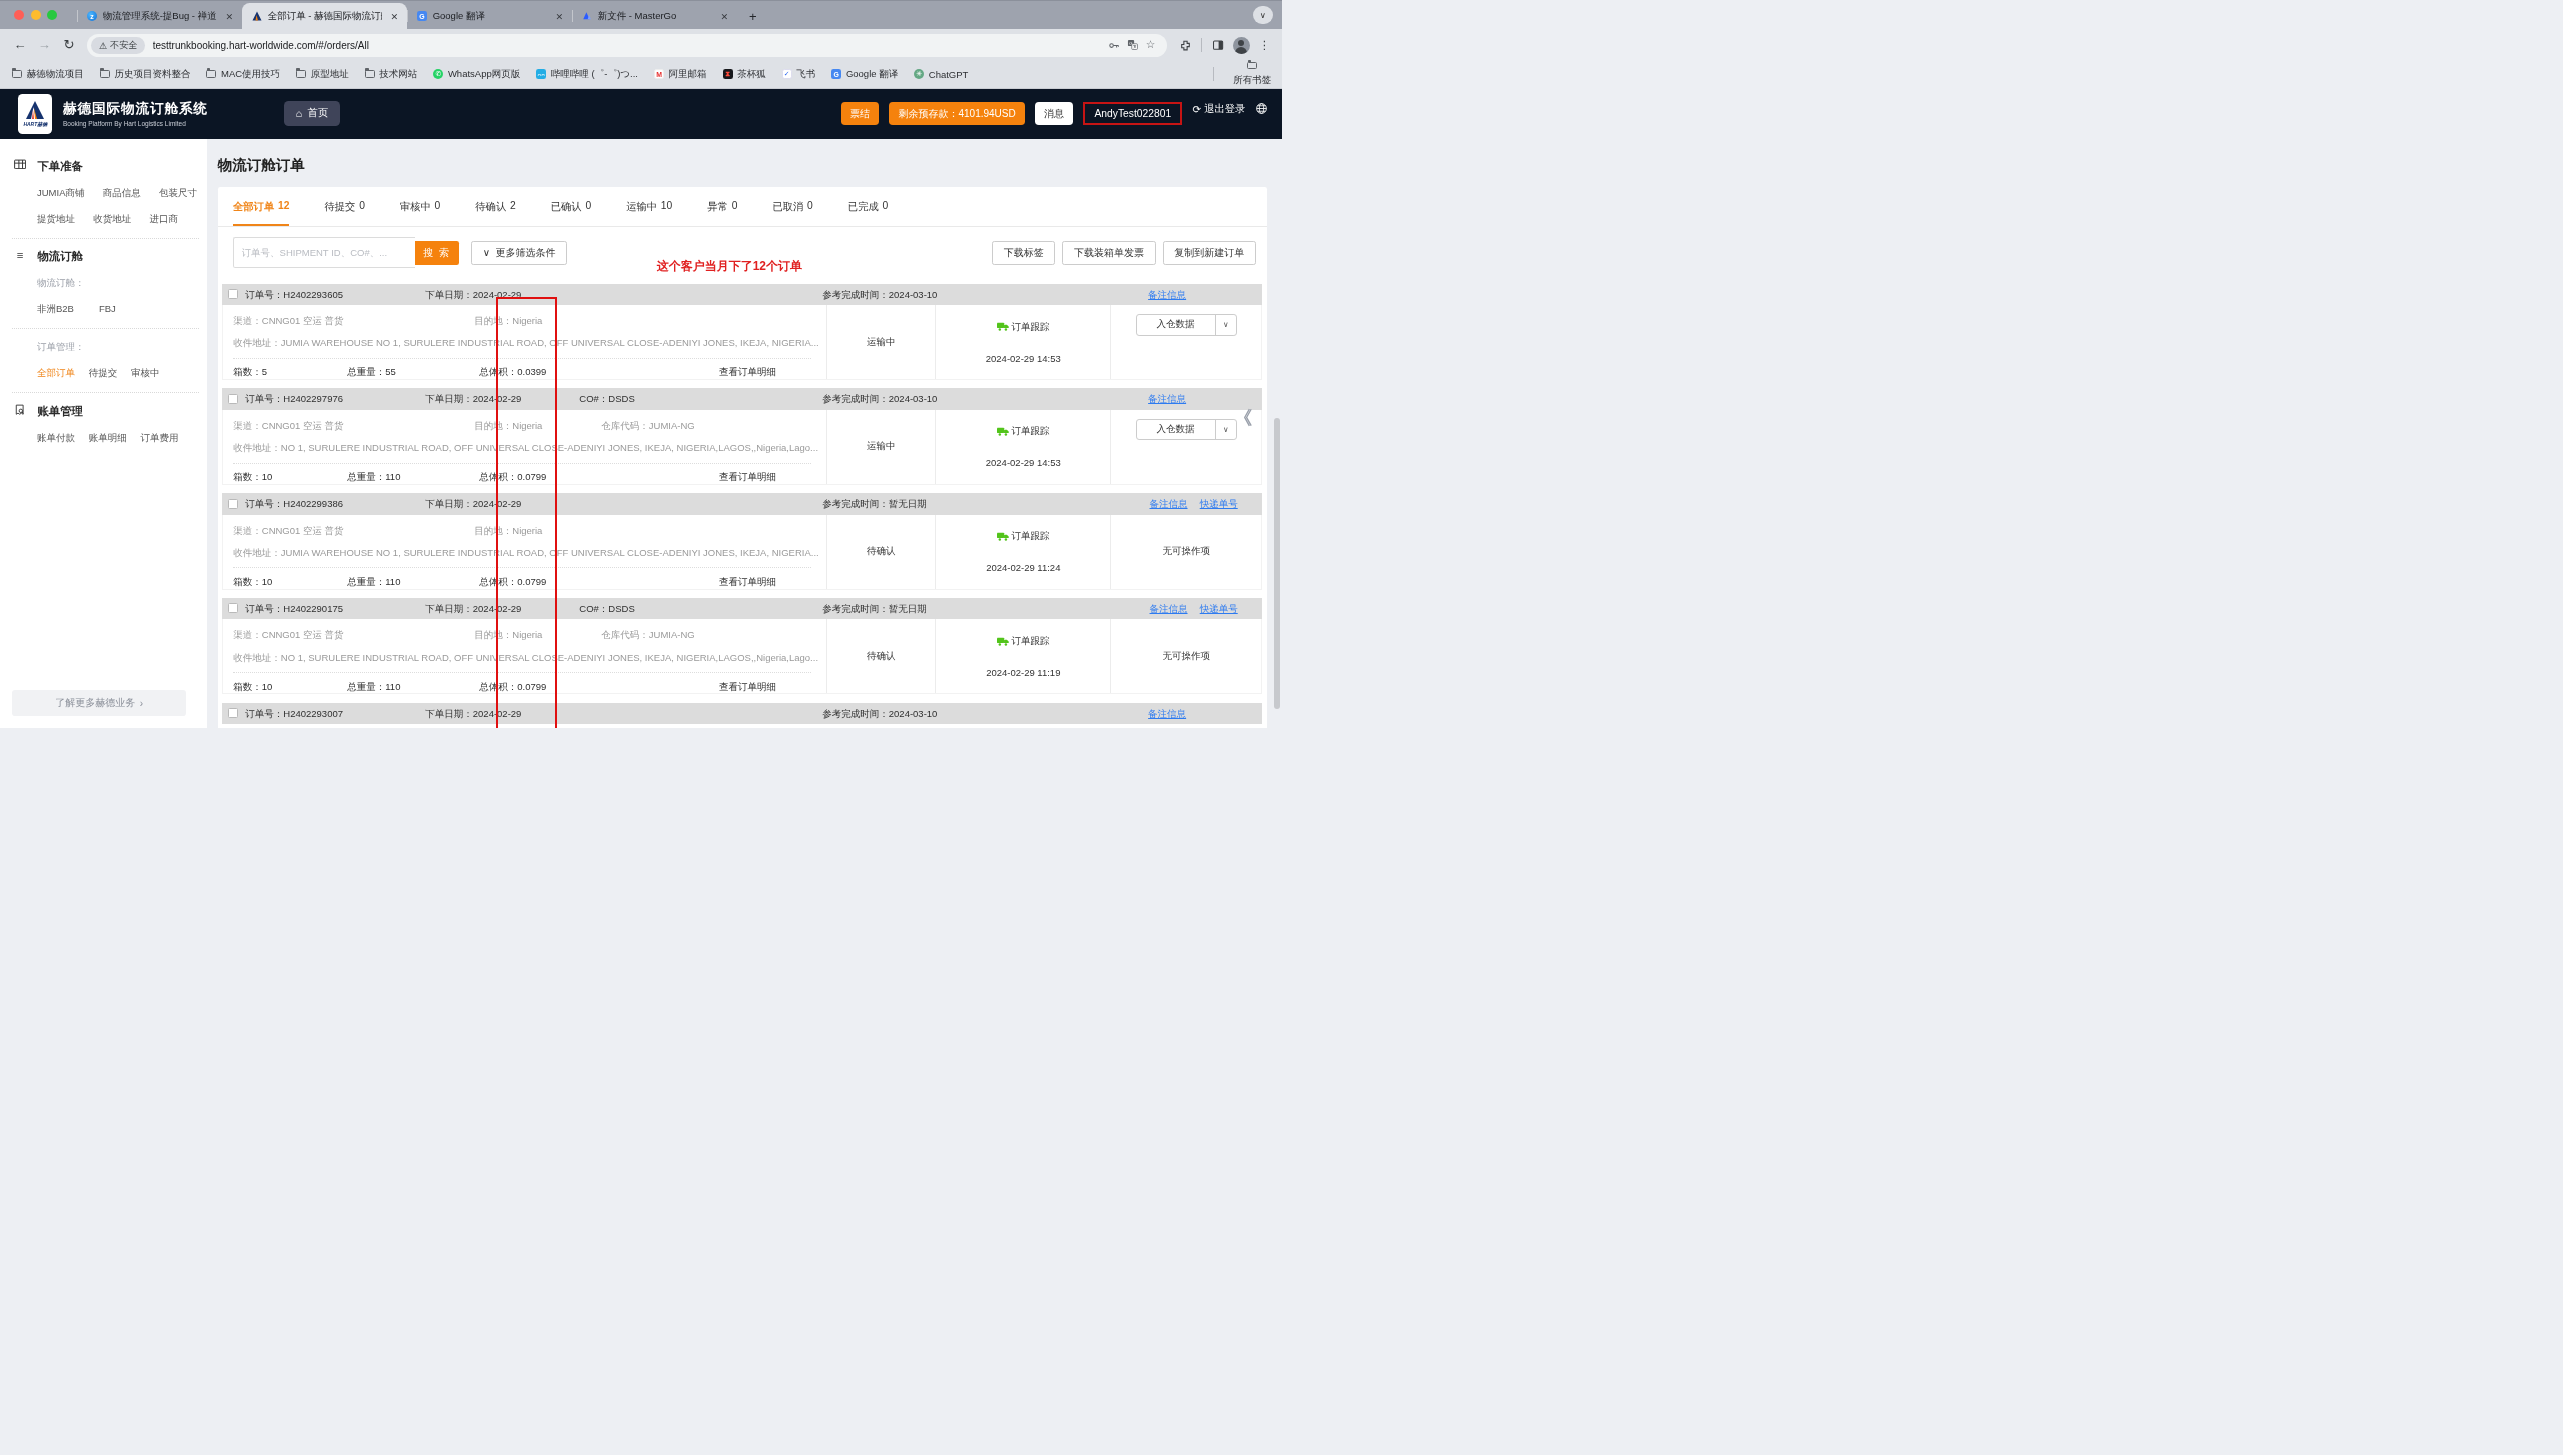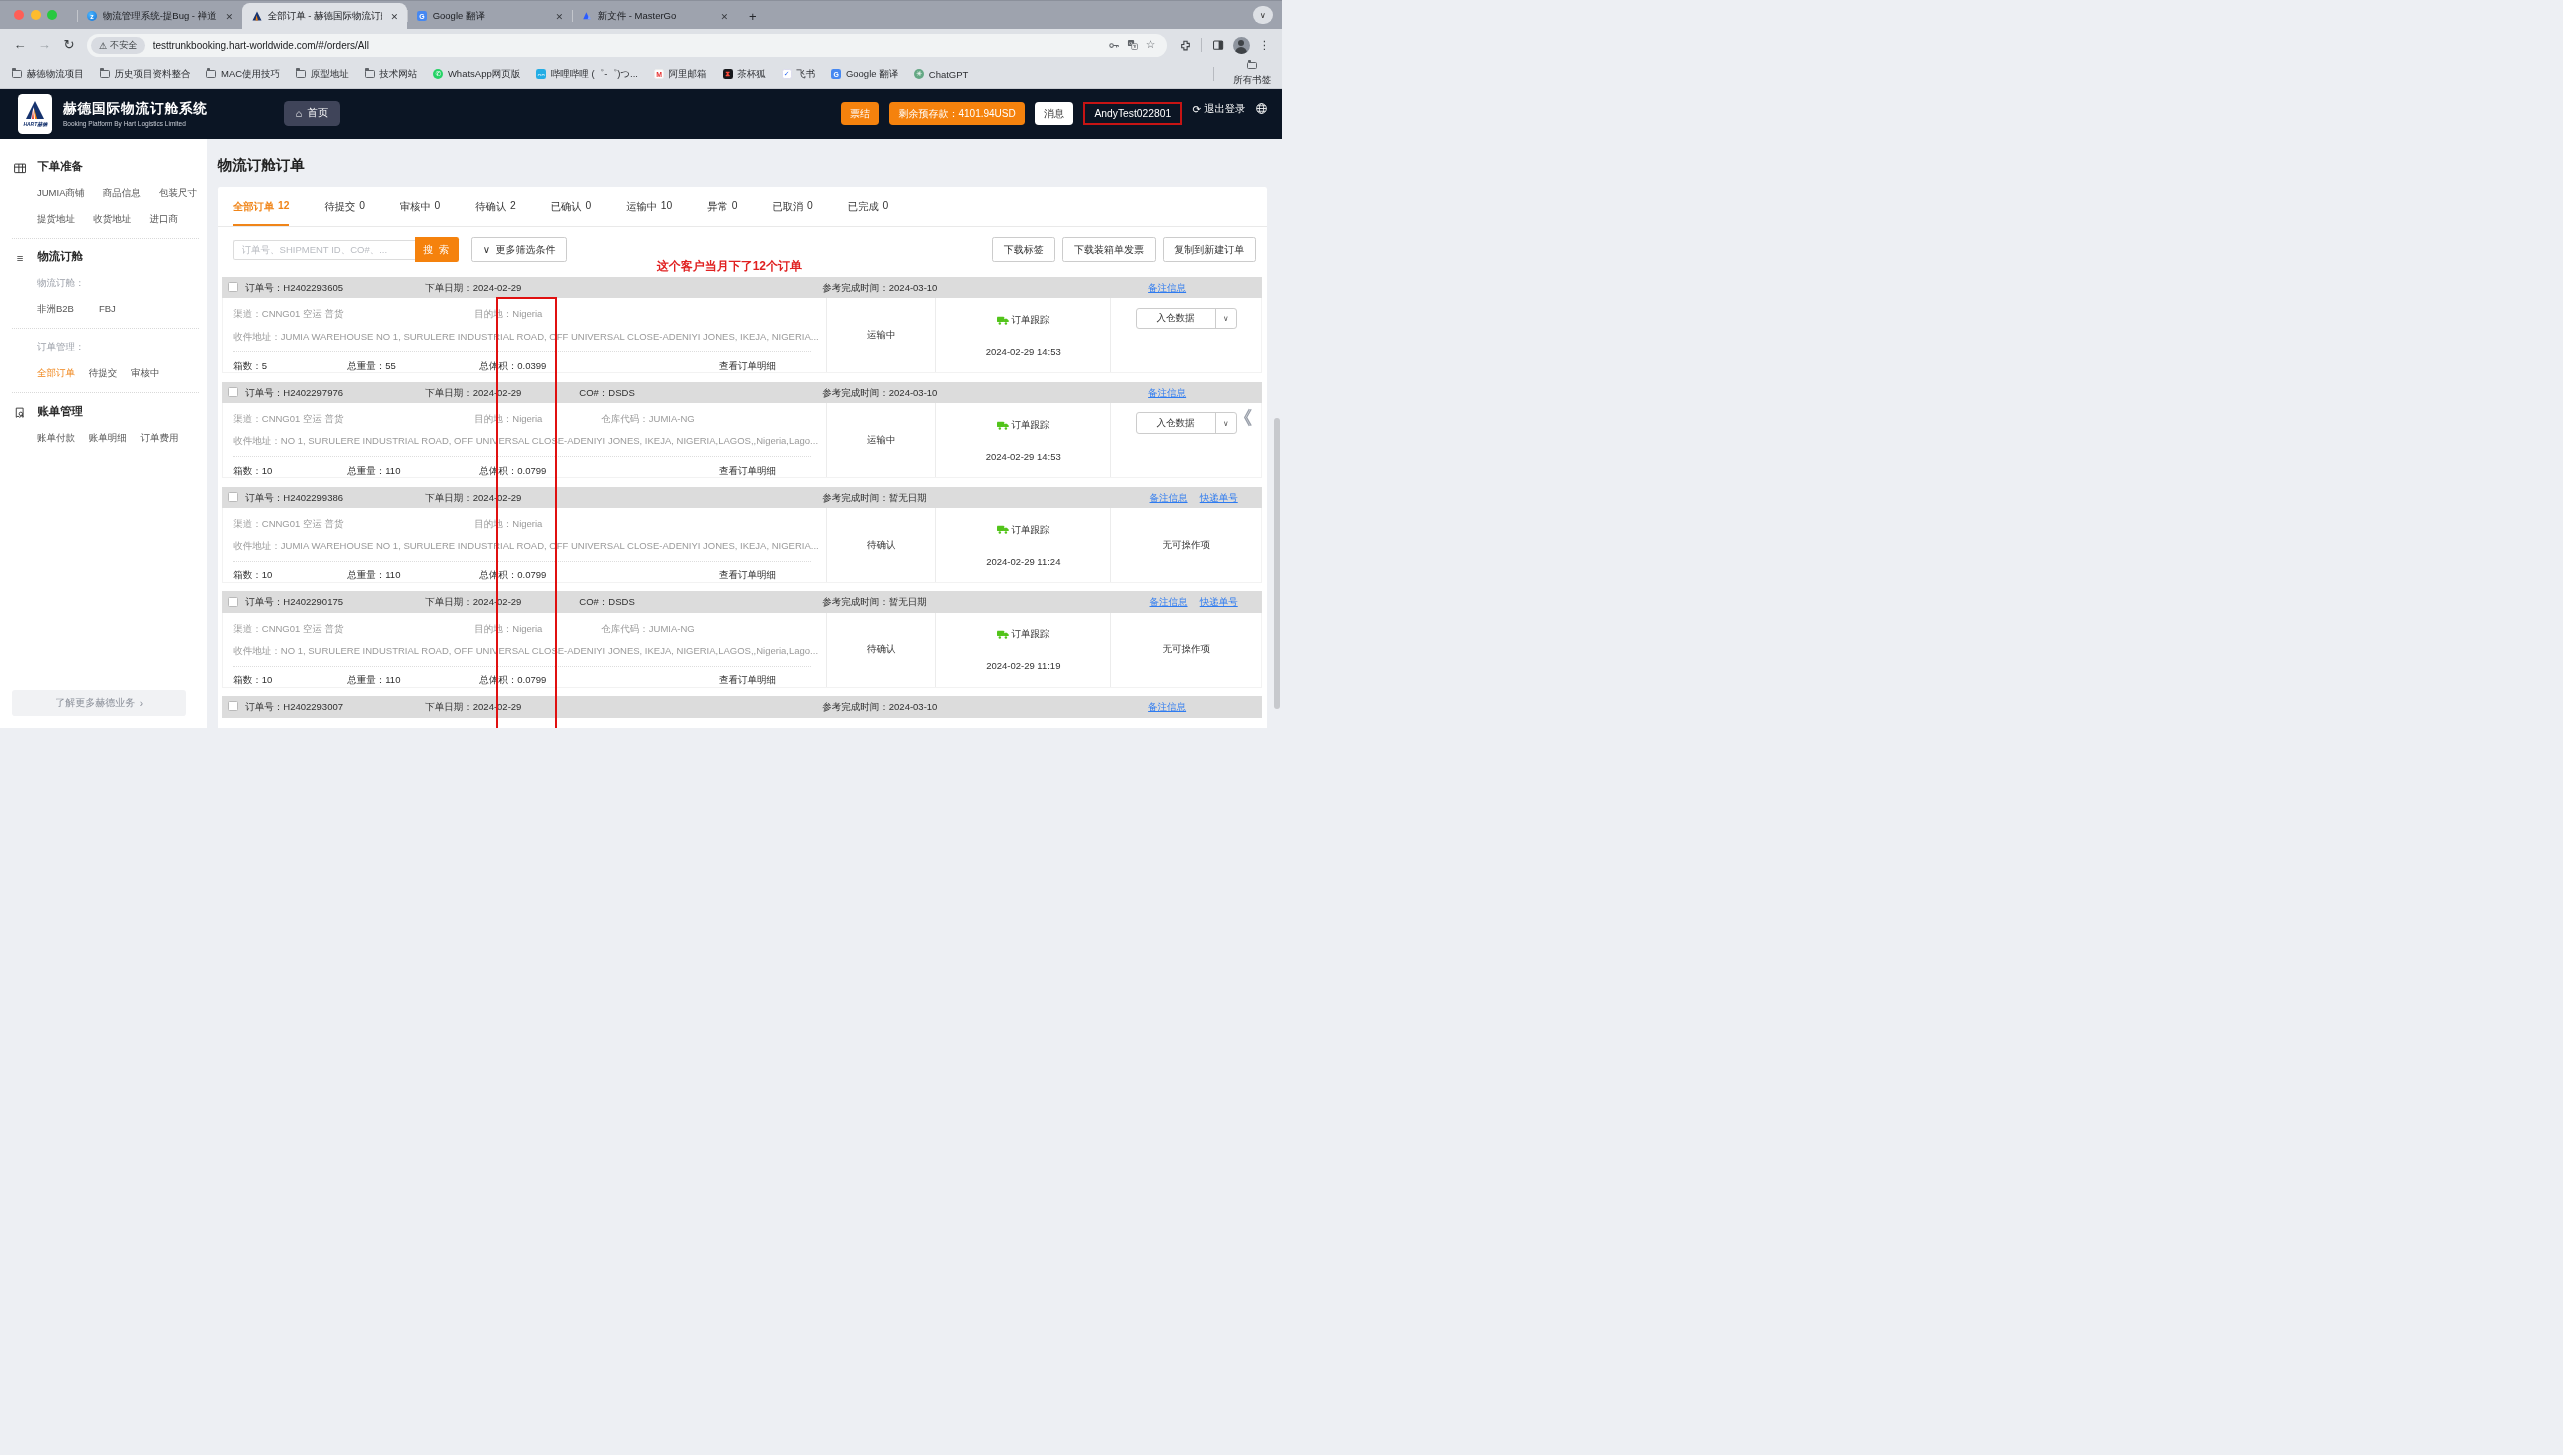--- a/index.html
+++ b/index.html
@@ -62,39 +62,39 @@
   .hbtn { height:23px; border-radius:3.8px; display:flex; align-items:center; padding:0 9.2px; font-size:10px; white-space:nowrap; }
   .hbtn.orange { background:#f5820d; color:#fff; }
   .hbtn.white { background:#fff; color:#333; }
   .user-box { border:2.3px solid #c61414; padding:3.8px 9.2px; color:#fff; font-size:10.3px; }
   .logout { color:#fff; font-size:10.3px; display:flex; align-items:center; gap:3.1px; }
   .globe { color:#fff; font-size:11.4px; }
 
   
   .app-body { display:flex; height:590px; }
   .sidebar { width:207px; background:#fff; position:relative; padding-top:20px; flex:0 0 auto; }
-  .sec-title { display:flex; align-items:flex-end; gap:10.7px; padding-left:13.7px; font-size:11.4px; font-weight:bold; color:#2b2b2b; }
+  .sec-title { display:flex; align-items:flex-start; gap:10.7px; padding-left:13.7px; font-size:11.4px; font-weight:bold; color:#2b2b2b; }
   .sec-title .sico { width:13px; display:flex; justify-content:center; color:#333; font-size:11.4px; }
   .side-items { display:flex; gap:18.3px; padding-left:37px; margin-top:13px; font-size:9.5px; color:#555; }
   .side-items.tight { gap:13.7px; }
   .side-label { padding-left:37px; margin-top:12.2px; font-size:9.5px; color:#9a9fa8; }
   .side-div { border-top:0.8px dotted #d9d9d9; margin:12.2px 7.6px 10.7px 12.2px; }
   .side-item.active { color:#f08519; }
   .more-btn { position:absolute; bottom:12.2px; left:12.2px; width:174px; height:26px; background:#f1f2f4; border-radius:3.1px; display:flex; align-items:center; justify-content:center; gap:4.6px; color:#8a8f99; font-size:10px; }
 
   .main { flex:1; padding:0 15.3px 0 10.7px; }
   .page-title { font-size:14.5px; font-weight:bold; color:#222; margin:17px 0 12.2px 0; }
   .card { background:#fff; border-radius:2.3px; height:549px; position:relative; }
 
   .main-tabs { display:flex; gap:35px; padding:0 0 0 15.3px; border-bottom:0.8px solid #e9e9e9; }
   .main-tab { padding:13px 0 10px 0; font-size:10.3px; color:#333; display:flex; gap:3.8px; }
   .main-tab.active { color:#f08519; border-bottom:2.3px solid #f08519; font-weight:bold; }
 
   .filter-row { display:flex; align-items:center; padding:10.7px 10.7px 9.2px 15.3px; }
-  .search-input { width:182px; height:20px; border:0.8px solid #dcdcdc; border-right:none; border-radius:2.3px 0 0 2.3px; padding:0 7.6px; font-size:9.5px; color:#333; outline:none; }
+  .search-input { width:182px; height:31px; border:0.8px solid #dcdcdc; border-right:none; border-radius:2.3px 0 0 2.3px; padding:0 7.6px; font-size:9.5px; color:#333; outline:none; }
   .search-input::placeholder { color:#b9bcc2; }
   .search-btn { width:44px; height:24.4px; background:#f5820d; color:#fff; border:none; border-radius:0 2.3px 2.3px 0; font-size:10px; letter-spacing:1.5px; }
   .filter-btn { margin-left:12.2px; height:24.4px; background:#fff; border:0.8px solid #ccc; border-radius:2.3px; display:flex; align-items:center; gap:5.3px; padding:0 10.7px; font-size:10px; color:#333; }
   .annotation { position:absolute; left:439px; top:71px; color:#e02020; font-weight:bold; font-size:12px; white-space:nowrap; }
   .right-actions { margin-left:auto; display:flex; gap:6.9px; }
   .act-btn { height:24.4px; background:#fff; border:0.8px solid #ccc; border-radius:2.3px; padding:0 10.7px; font-size:10px; color:#333; display:flex; align-items:center; }
 
   .table-head { position:relative; height:21.4px; line-height:20px; font-size:9.5px; color:#333; border-bottom:0.8px solid #ececec; }
   .th { position:absolute; }
   .cbx { width:10px; height:10px; border:0.8px solid #b9b9b9; border-radius:1.5px; background:#fff; display:inline-block; }

